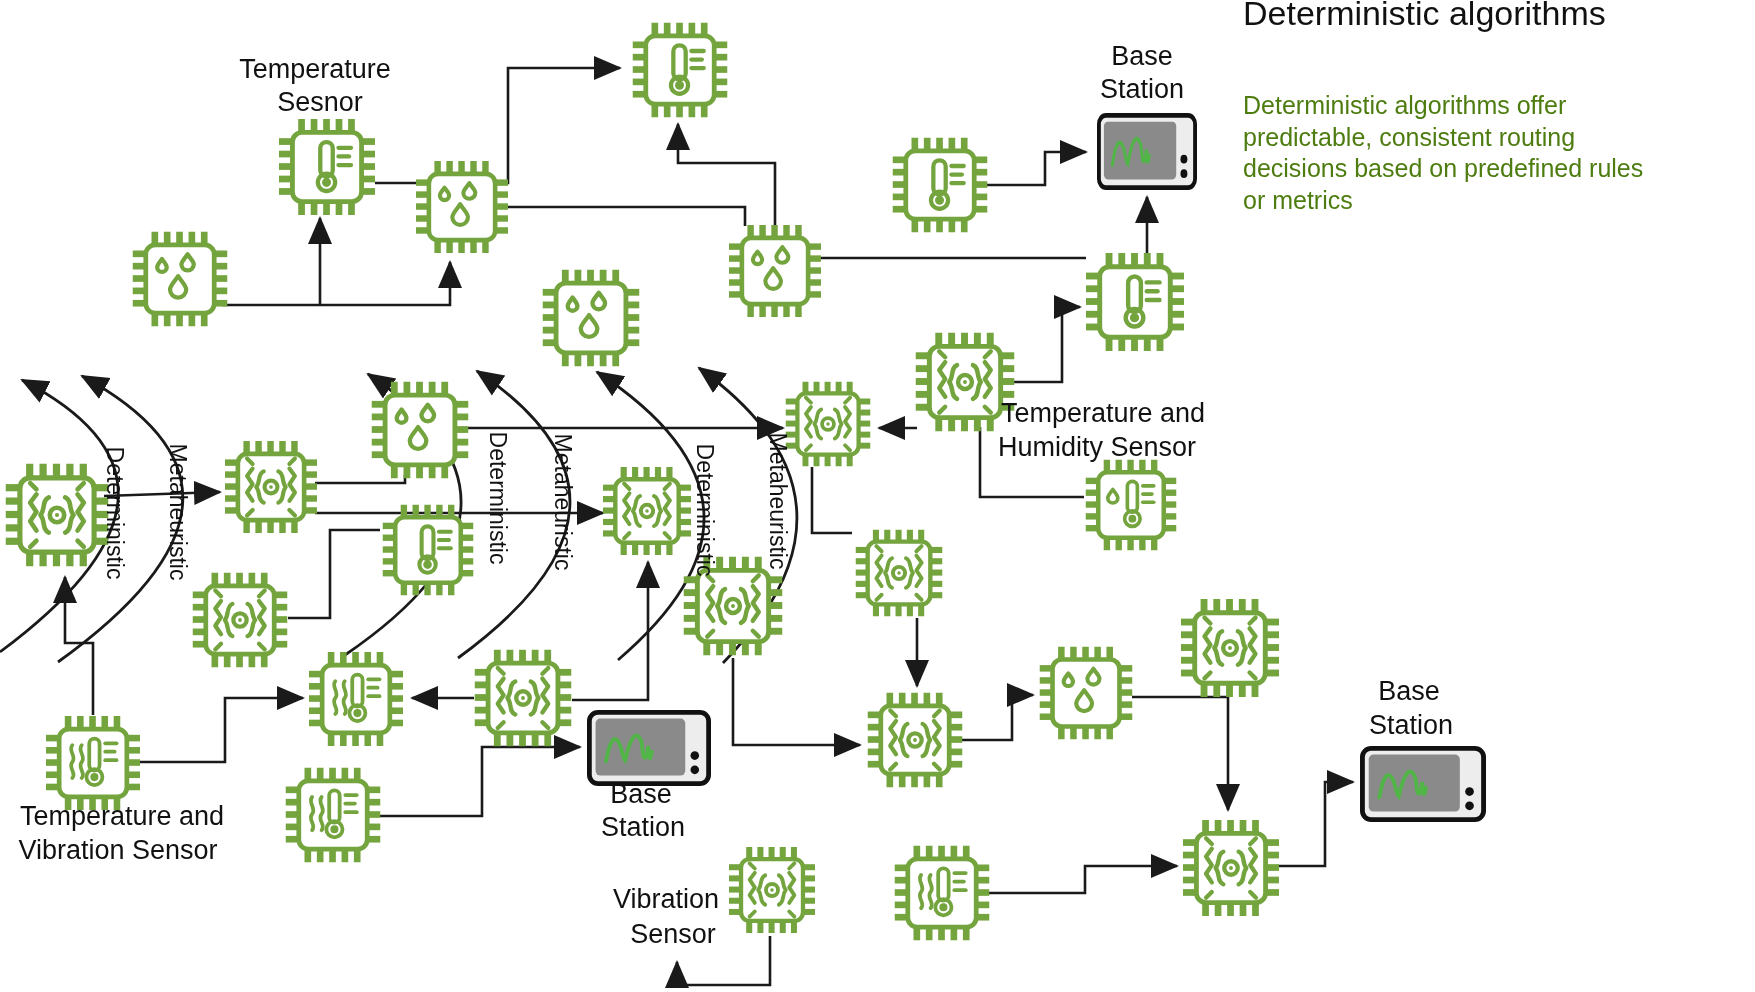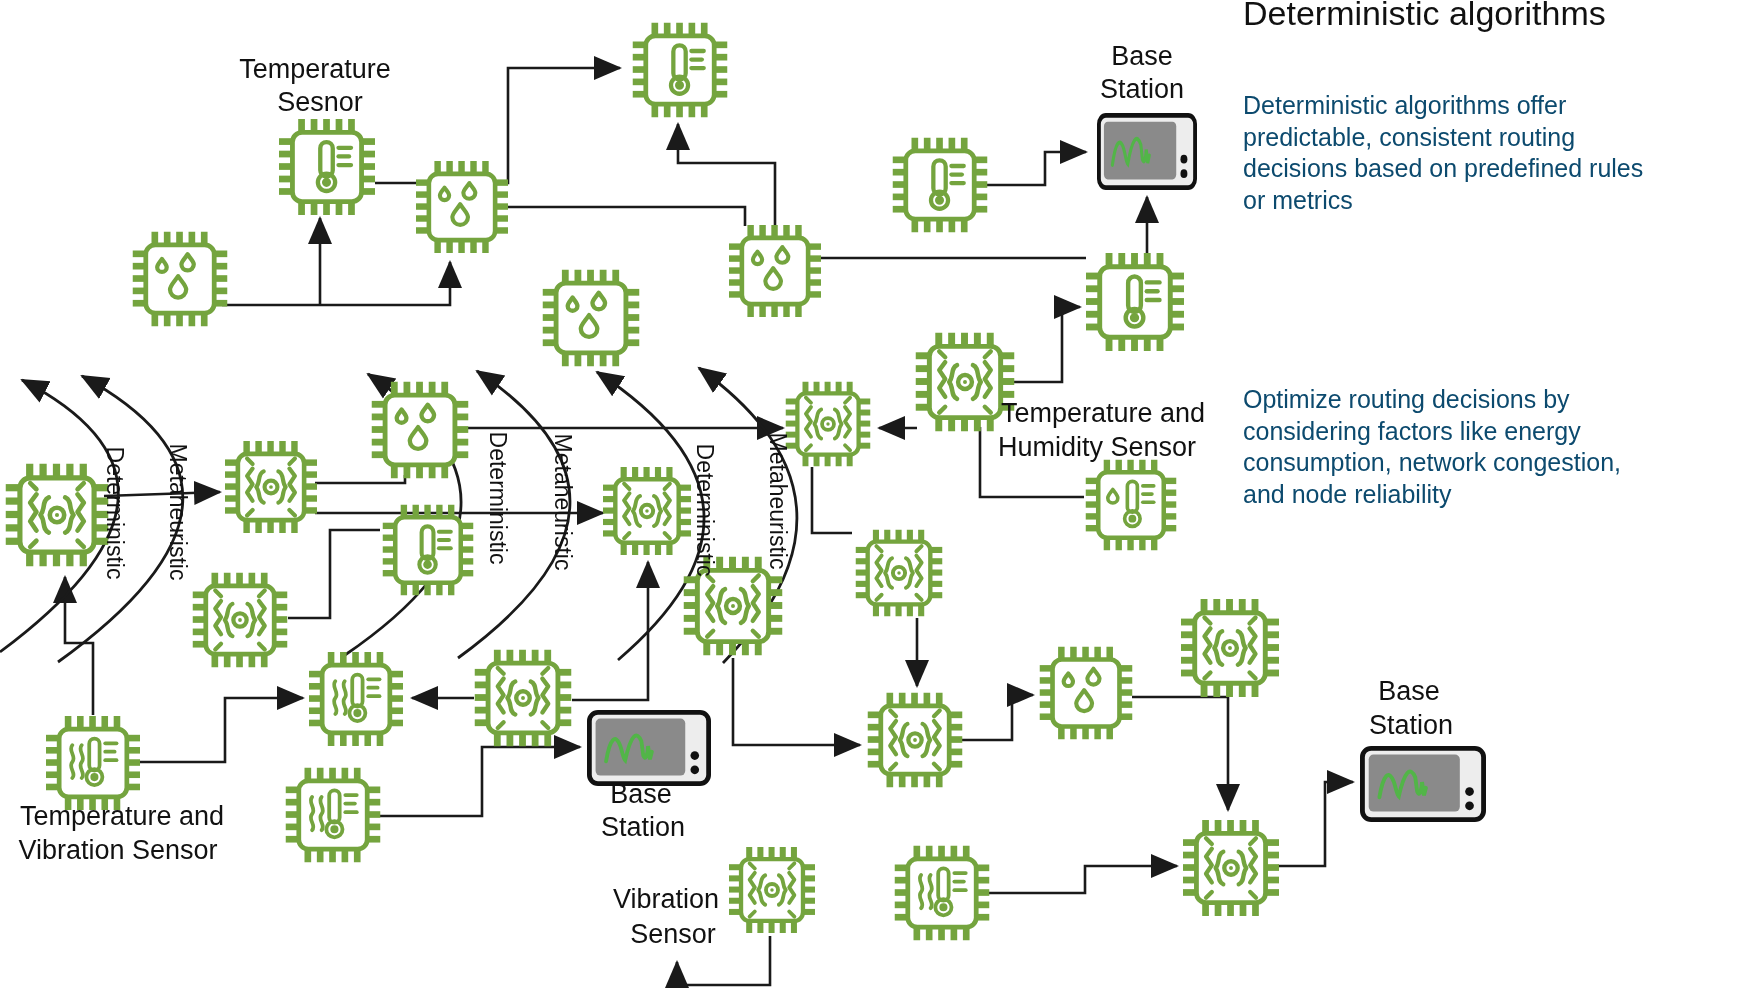--- a/index.html
+++ b/index.html
@@ -1,20 +1,20 @@
 <!DOCTYPE html>
 <html><head>
 <meta charset="utf-8">
 <style>
   html,body{margin:0;padding:0;background:#fff;}
   #stage{position:relative;width:1755px;height:992px;background:#ffffff;overflow:hidden;
          font-family:"Liberation Sans", sans-serif;}
   #diagram{position:absolute;left:0;top:0;}
   .panel-title{position:absolute;font-size:34px;color:#111;white-space:nowrap;letter-spacing:0px;}
-  .panel-para{position:absolute;font-size:25px;line-height:31.5px;color:#0c4a6e;}
+  .panel-para{position:absolute;font-size:25px;line-height:31.5px;color:#4d7c0f;}
   text{font-family:"Liberation Sans", sans-serif;fill:#111;}
 </style>
 </head>
 <body>
 
 <div id="stage">
 
   <svg id="diagram" width="1755" height="992" viewBox="0 0 1755 992">
     <defs>
       <marker id="arr" markerUnits="userSpaceOnUse" markerWidth="34" markerHeight="26" refX="26" refY="13" orient="auto">
@@ -217,14 +217,13 @@
         <text transform="translate(697,510) rotate(90)" text-anchor="middle" font-size="23">Deterministic</text>
         <text transform="translate(770,501) rotate(90)" text-anchor="middle" font-size="23">Metaheuristic</text>
       </g>
   </svg>
 
   <div class="panel-title" style="left:1243px; top:-6px;">Deterministic algorithms</div>
 
   <div class="panel-para" style="left:1243px; top:90px; width:412px;">Deterministic algorithms offer predictable, consistent routing decisions based on predefined rules or metrics</div>
 
 
-  <div class="panel-para" style="left:1243px; top:384px; width:400px;">Optimize routing decisions by considering factors like energy consumption, network congestion, and node reliability</div>
 </div>
 
 </body></html>

